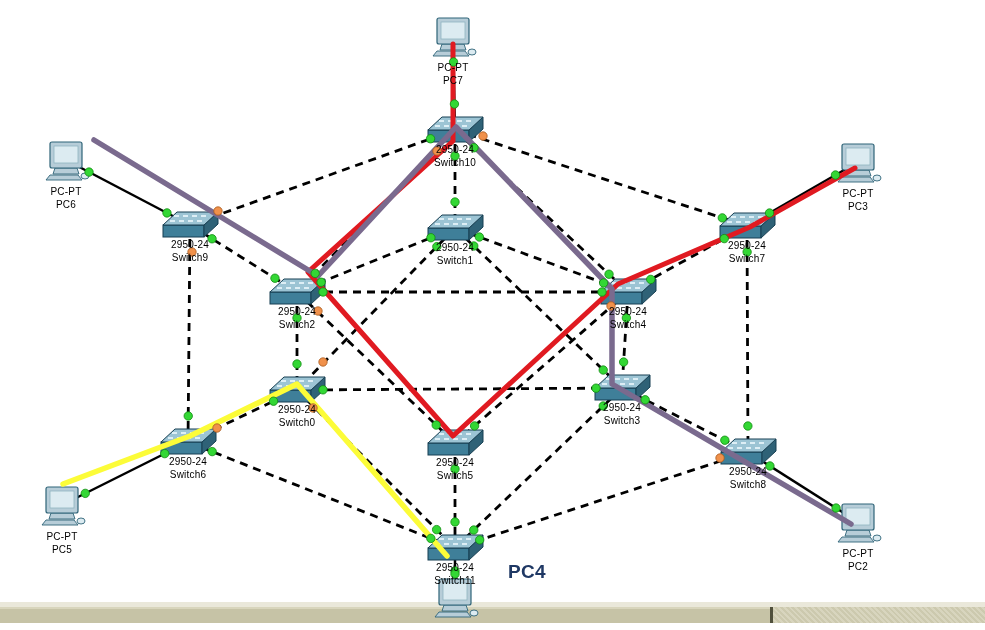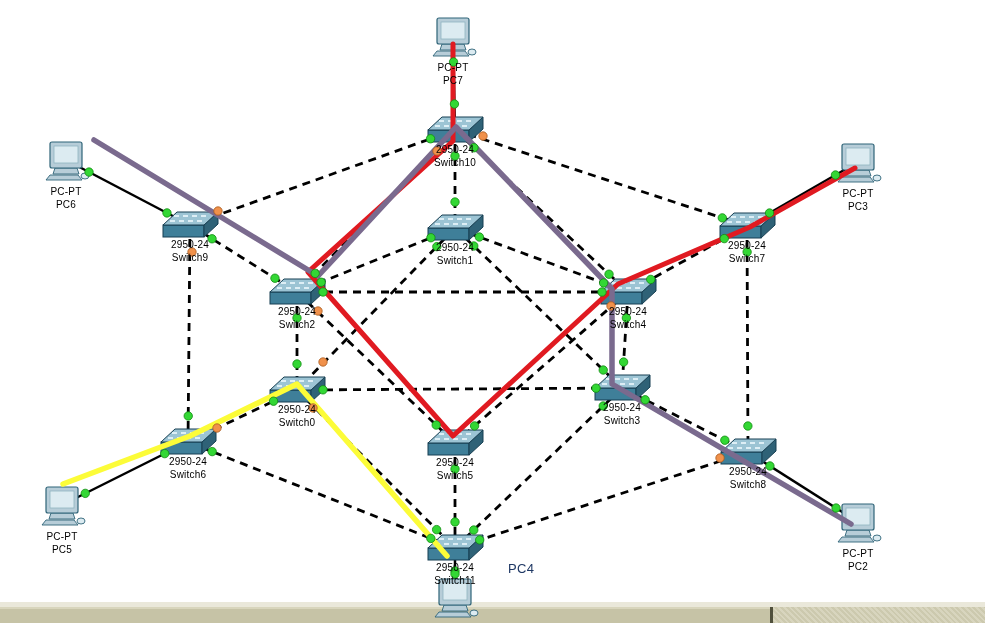--- a/index.html
+++ b/index.html
@@ -7,21 +7,21 @@
          font-family:"Liberation Sans","DejaVu Sans",sans-serif;}
   #topo-svg{position:absolute;left:0;top:0;z-index:2;}
   #bottom-bar{position:absolute;left:0;width:985px;z-index:1;}
   #bar-stripe{position:absolute;left:0;width:985px;}
   #bar-left{position:absolute;left:0;}
   #bar-divider{position:absolute;}
   #bar-right{position:absolute;}
   #labels{position:absolute;left:0;top:0;width:892px;height:630px;z-index:3;pointer-events:none;border-radius:21px;}
   .dev-label{position:absolute;transform:translateX(-50%);text-align:center;
              font-size:10px;line-height:13px;color:#000;white-space:pre;letter-spacing:.2px;}
-  #pc4-text{position:absolute;z-index:3;font-size:13px;font-weight:400;letter-spacing:.3px;}
+  #pc4-text{position:absolute;z-index:3;font-size:19px;font-weight:700;letter-spacing:.3px;}
 </style>
 </head>
 <body>
 
 <div id="stage">
 
   <div id="bottom-bar" style="top: 601px; height: 22px;">
     <div id="bar-stripe" style="top: 1px; height: 5px; background: rgb(234, 232, 218);"></div>
     <div id="bar-left" style="top: 6px; height: 16px; width: 770px; background: rgb(198, 195, 166); border-top: 2px solid rgb(216, 213, 188); box-sizing: border-box;"></div>
     <div id="bar-divider" style="left: 770px; top: 6px; width: 3px; height: 16px; background: rgb(80, 80, 60);"></div>

